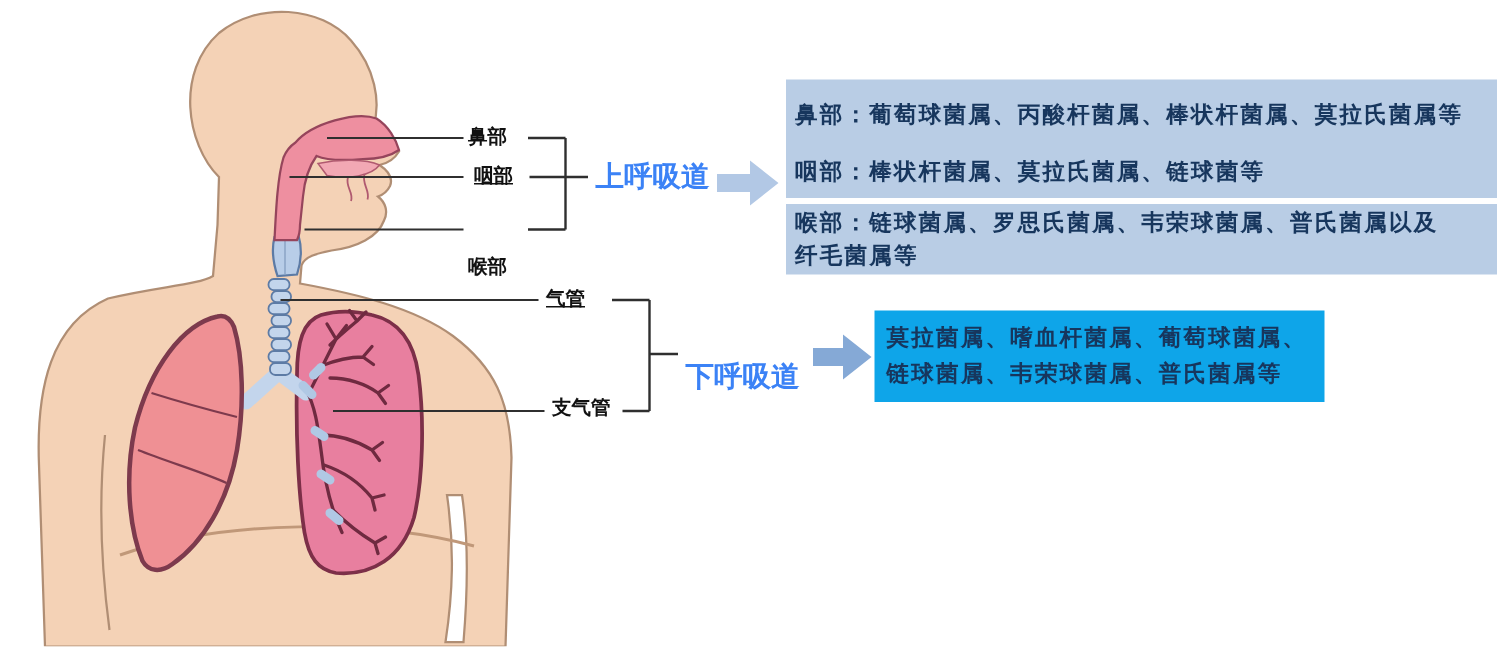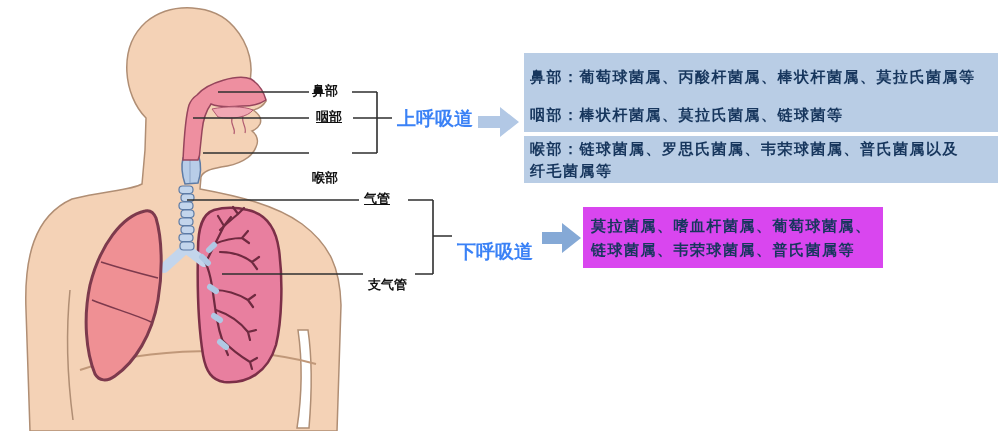--- a/index.html
+++ b/index.html
@@ -18,30 +18,30 @@
   .tract-label {
     position:absolute; font-weight:bold; font-size:19px; color:#3b82f6;
     white-space:nowrap; line-height:1;
   }
   .flora-box {
     position:absolute; display:flex; align-items:center;
     font-weight:bold; font-size:15px; color:#17365d;
     letter-spacing:1.5px; line-height:22px;
   }
   .flora-box.light { background:#b9cde5; }
-  .flora-box.medium { background:#d946ef; }
+  .flora-box.medium { background:#0ea5e9; }
   #box-nose   { left:524px; top:53px;  width:474px; height:48px; padding:0 6px;align-items:center; }
   #box-pharynx{ left:524px; top:97px;  width:474px; height:35px; padding:0 6px; }
   #box-larynx { left:524px; top:136px; width:474px; height:47px; padding:0 30px 0 6px; }
   #box-lower  { left:583px; top:207px; width:300px; height:61px; padding:0 8px; line-height:24px; }
   #label-nose    { left:312px; top:84px;  }
   #label-pharynx { left:316px; top:110px;text-decoration:underline; }
   #label-larynx  { left:312px; top:161px;margin-top:10px; }
   #label-trachea { left:364px; top:192px;text-decoration:underline; }
-  #label-bronchi { left:368px; top:278px; }
+  #label-bronchi { left:368px; top:266px;font-family:Liberation Mono, monospace; }
   #label-upper-tract { left:397px; top:109px; }
   #label-lower-tract { left:457px; top:227px;margin-top:15px; }
 </style>
 </head>
 <body>
 
 <div id="stage">
 
   <svg id="anatomy-svg" width="380" height="431" viewBox="0 0 380 431">
 

